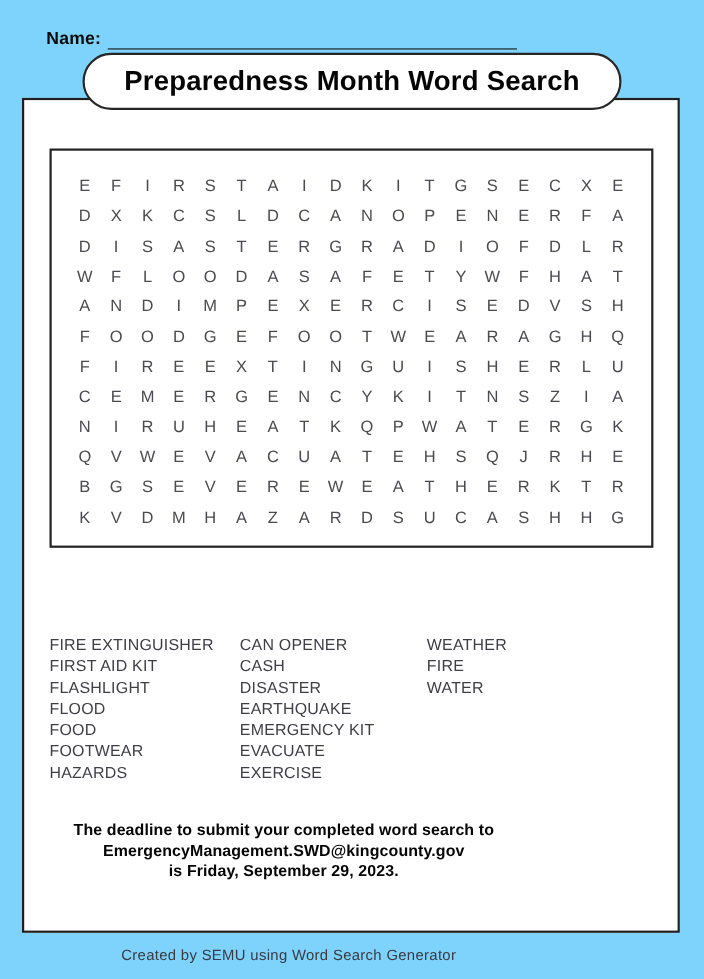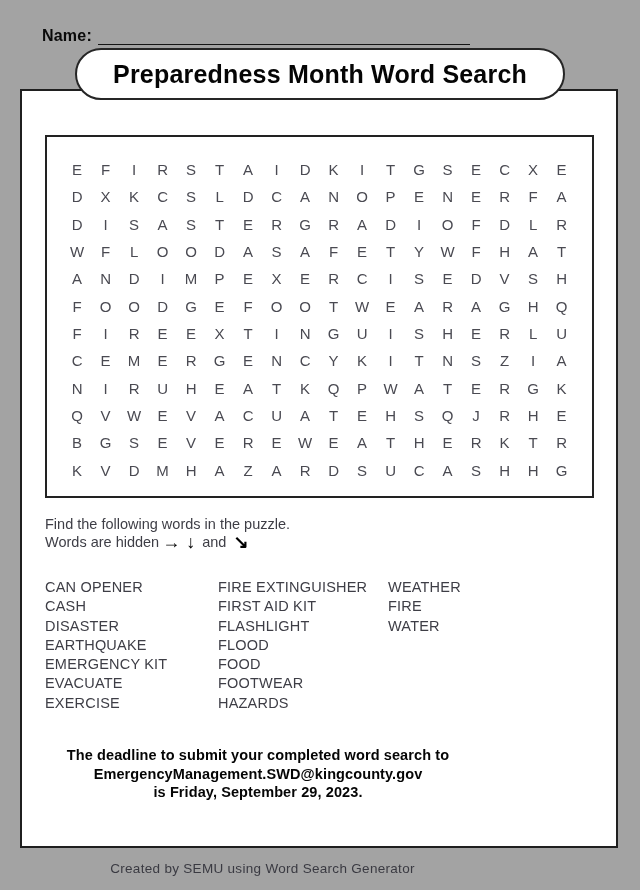--- a/index.html
+++ b/index.html
@@ -1,19 +1,19 @@
 <!DOCTYPE html>
 <html><head>
 <meta charset="utf-8">
 <style>
   html,body{margin:0;padding:0;background:#ffffff;}
   .page{
     position:relative;
     width:640px;height:890px;
-    background:#a3a3a3;
+    background:#7dd3fc;
     font-family:"Liberation Sans", sans-serif;
     overflow:hidden;
   }
   
   .name-row{
     position:absolute;left:42px;top:27px;width:428px;
     display:flex;align-items:flex-end;
   }
   .name-label{
     font-size:16px;font-weight:bold;color:#0a0a0a;
@@ -329,45 +329,41 @@
         <span class="grid-cell">U</span>
         <span class="grid-cell">C</span>
         <span class="grid-cell">A</span>
         <span class="grid-cell">S</span>
         <span class="grid-cell">H</span>
         <span class="grid-cell">H</span>
         <span class="grid-cell">G</span>
       </div>
     </div>
 
-  <div class="instructions">
-    <div>Find the following words in the puzzle.</div>
-    <div><span>Words are hidden</span><span class="arrow">→</span><span class="arrow">↓</span> <span>and</span> <span class="arrow">↘</span></div>
-  </div>
 
   <div class="word-list">
+      <div class="word-col">
+        <div>FIRE EXTINGUISHER</div>
+        <div>FIRST AID KIT</div>
+        <div>FLASHLIGHT</div>
+        <div>FLOOD</div>
+        <div>FOOD</div>
+        <div>FOOTWEAR</div>
+        <div>HAZARDS</div>
+      </div>
       <div class="word-col">
         <div>CAN OPENER</div>
         <div>CASH</div>
         <div>DISASTER</div>
         <div>EARTHQUAKE</div>
         <div>EMERGENCY KIT</div>
         <div>EVACUATE</div>
         <div>EXERCISE</div>
       </div>
       <div class="word-col">
-        <div>FIRE EXTINGUISHER</div>
-        <div>FIRST AID KIT</div>
-        <div>FLASHLIGHT</div>
-        <div>FLOOD</div>
-        <div>FOOD</div>
-        <div>FOOTWEAR</div>
-        <div>HAZARDS</div>
-      </div>
-      <div class="word-col">
         <div>WEATHER</div>
         <div>FIRE</div>
         <div>WATER</div>
       </div>
     </div>
 
   <div class="deadline">
     <div>The deadline to submit your completed word search to</div>
     <div>EmergencyManagement.SWD@kingcounty.gov</div>
     <div>is Friday, September 29, 2023.</div>

